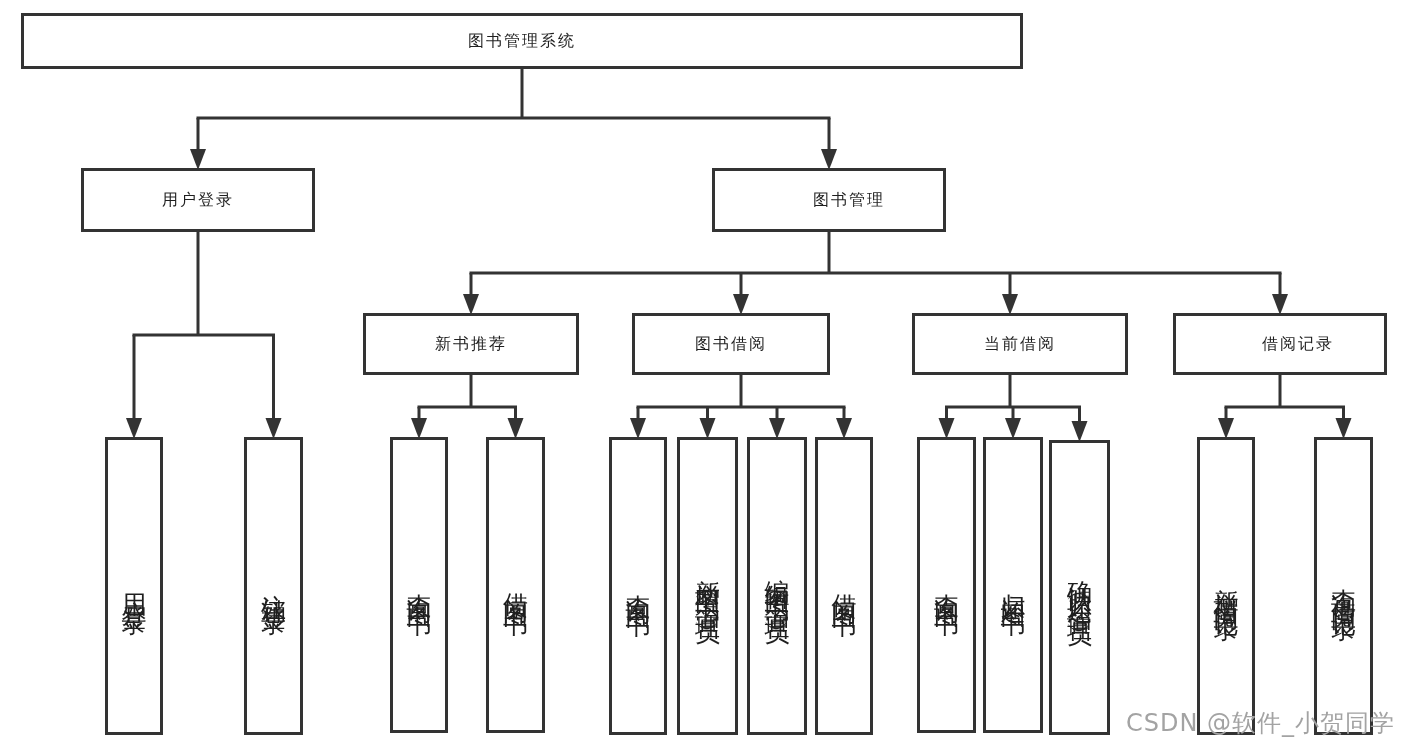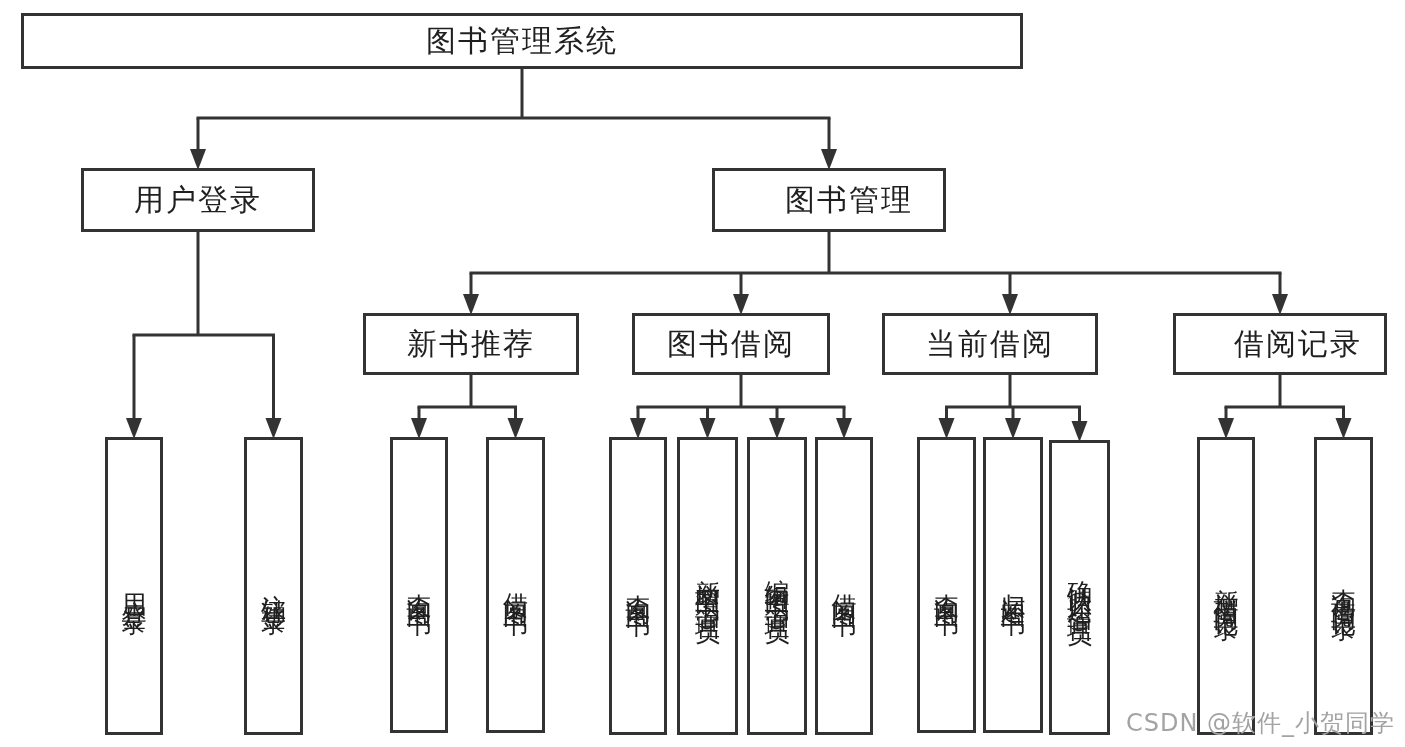--- a/index.html
+++ b/index.html
@@ -20,21 +20,21 @@
     position: absolute;
     background: #ffffff;
     border: 3px solid #333333;
     box-sizing: border-box;
     display: flex;
     align-items: center;
     justify-content: center;
     color: #1f1f1f;
   }
   .node.horizontal .lbl {
-    font-size: 30px;
+    font-size: 16px;
     letter-spacing: 2px;
     white-space: nowrap;
     line-height: 1.2;
   }
   .node.vertical .lbl {
     writing-mode: vertical-rl;
     text-orientation: mixed;
     font-size: 25px;
     letter-spacing: 6px;
     line-height: 1;
@@ -117,21 +117,21 @@
       </div>
       <div class="node horizontal" style="left: 712px; top: 168px; width: 234px; height: 64px; border-color: rgb(51, 51, 51); padding-left: 40px;">
         <span class="lbl">图书管理</span>
       </div>
       <div class="node horizontal" style="left: 363px; top: 313px; width: 216px; height: 62px; border-color: rgb(51, 51, 51);">
         <span class="lbl">新书推荐</span>
       </div>
       <div class="node horizontal" style="left: 632px; top: 313px; width: 198px; height: 62px; border-color: rgb(51, 51, 51);">
         <span class="lbl">图书借阅</span>
       </div>
-      <div class="node horizontal" style="left: 882px; top: 313px; width: 216px; height: 62px; border-color: rgb(51, 51, 51);">
+      <div class="node horizontal" style="left: 912px; top: 313px; width: 216px; height: 62px; border-color: rgb(51, 51, 51);">
         <span class="lbl">当前借阅</span>
       </div>
       <div class="node horizontal" style="left: 1173px; top: 313px; width: 214px; height: 62px; border-color: rgb(51, 51, 51); padding-left: 36px;">
         <span class="lbl">借阅记录</span>
       </div>
       <div class="node vertical" style="left: 105px; top: 437px; width: 58px; height: 298px; border-color: rgb(51, 51, 51);">
         <span class="lbl">用户登录</span>
       </div>
       <div class="node vertical" style="left: 244px; top: 437px; width: 59px; height: 298px; border-color: rgb(51, 51, 51);">
         <span class="lbl">注销登录</span>

